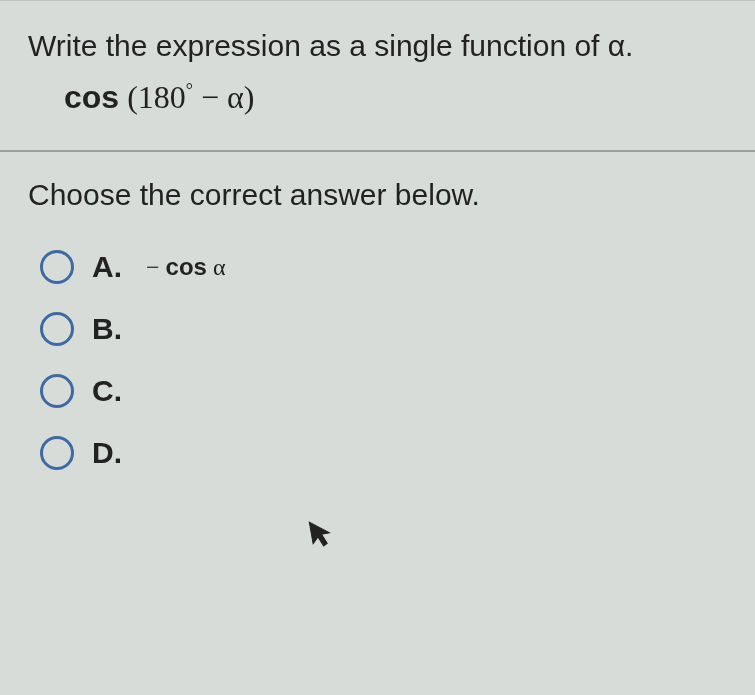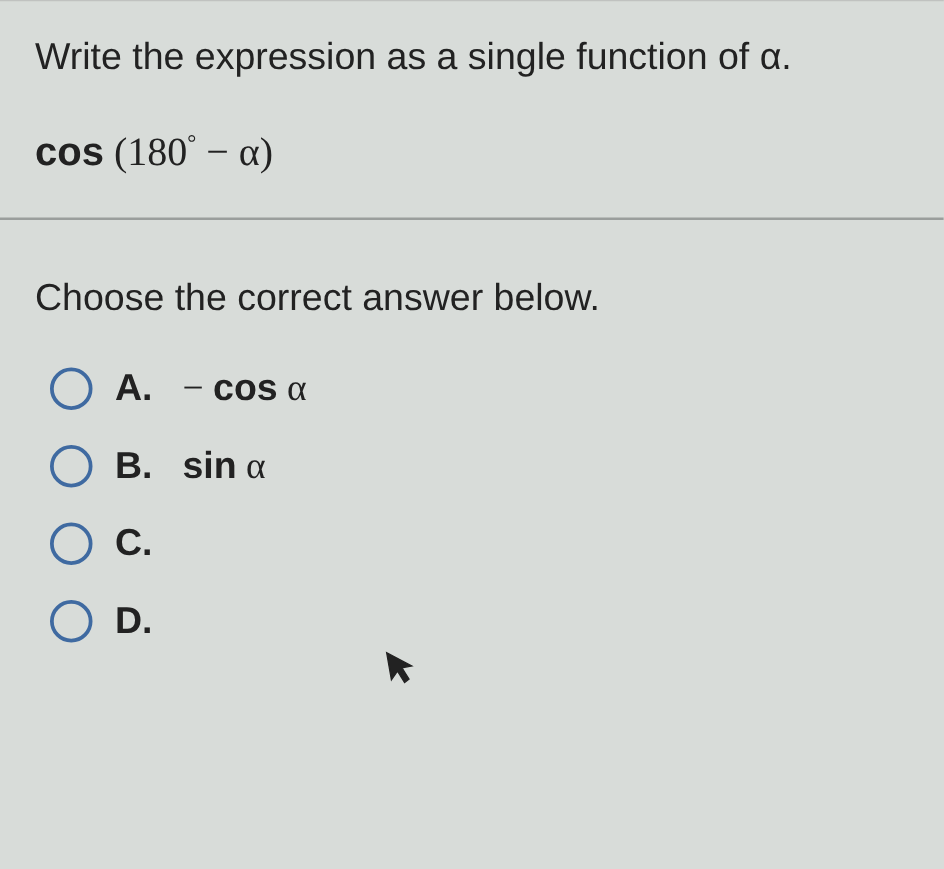--- a/index.html
+++ b/index.html
@@ -14,36 +14,37 @@
     box-sizing: border-box;
     border-top: 1px solid #c0c2c0;
   }
   .question-block {
     padding: 24px 28px 34px 28px;
     border-bottom: 2px solid #9a9e9c;
   }
   .prompt {
     font-size: 30px;
     line-height: 1.4;
-    margin-bottom: 36px;
+    margin-bottom: 12px;
   }
   .expr {
     font-size: 32px;
     font-family: "Times New Roman", Times, serif;
+    margin-left: 36px;
   }
   .expr .func {
     font-weight: bold;
     font-family: Arial, Helvetica, sans-serif;
   }
   .expr sup {
     font-size: 18px;
     vertical-align: super;
   }
   .answer-block {
-    padding: 46px 28px 0 28px;
+    padding: 26px 28px 0 28px;
   }
   .choose {
     font-size: 30px;
     margin-bottom: 38px;
   }
   .option {
     display: flex;
     align-items: center;
     gap: 18px;
     margin-bottom: 28px;
@@ -57,21 +58,21 @@
     flex: 0 0 auto;
     background: transparent;
   }
   .opt-letter {
     font-weight: bold;
     font-size: 30px;
     font-family: Arial, Helvetica, sans-serif;
     min-width: 36px;
   }
   .opt-text {
-    font-size: 30px;
+    font-size: 24px;
     font-family: "Times New Roman", Times, serif;
   }
   .opt-text .f {
     font-weight: bold;
     font-family: Arial, Helvetica, sans-serif;
   }
   .cursor {
     position: absolute;
     left: 310px;
     top: 518px;
@@ -101,25 +102,20 @@
     <span class="opt-text">
       <span>−</span>
       <span class="f">cos</span>
       <span>α</span>
     </span>
   </div>
 
   <div class="option">
     <div class="radio"></div>
     <span class="opt-letter">B.</span>
-    <span class="opt-text">
-      <span></span>
-      <span class="f">sin</span>
-      <span>α</span>
-    </span>
   </div>
 
   <div class="option">
     <div class="radio"></div>
     <span class="opt-letter">C.</span>
   </div>
 
   <div class="option">
     <div class="radio"></div>
     <span class="opt-letter">D.</span>

